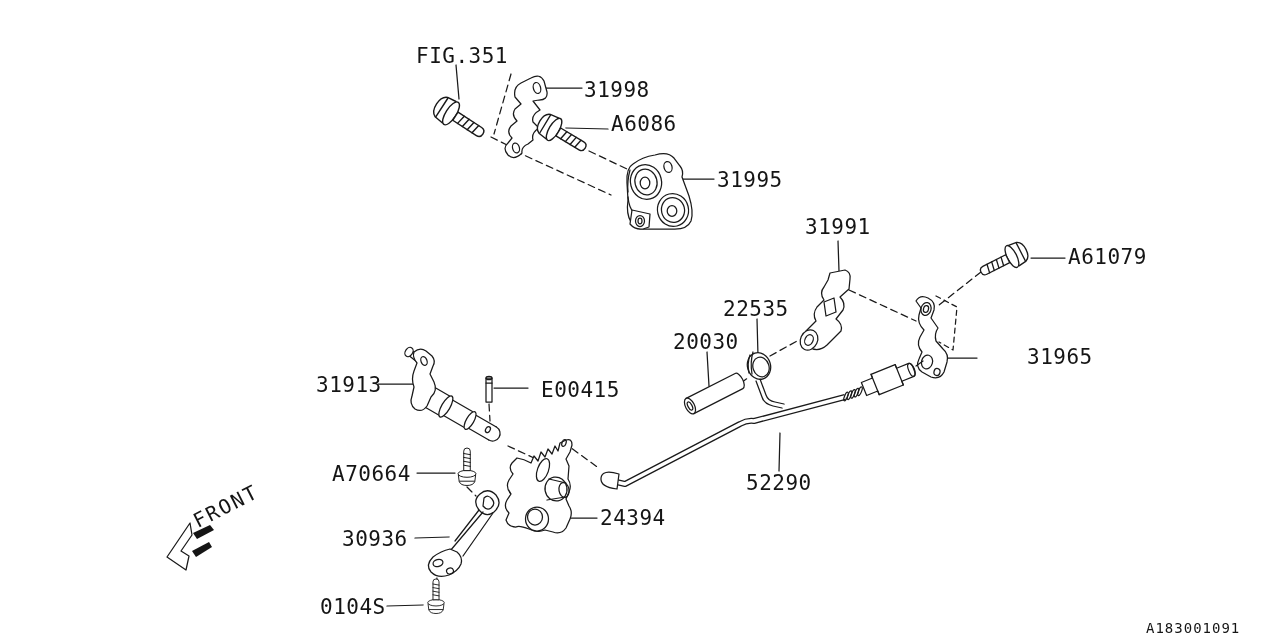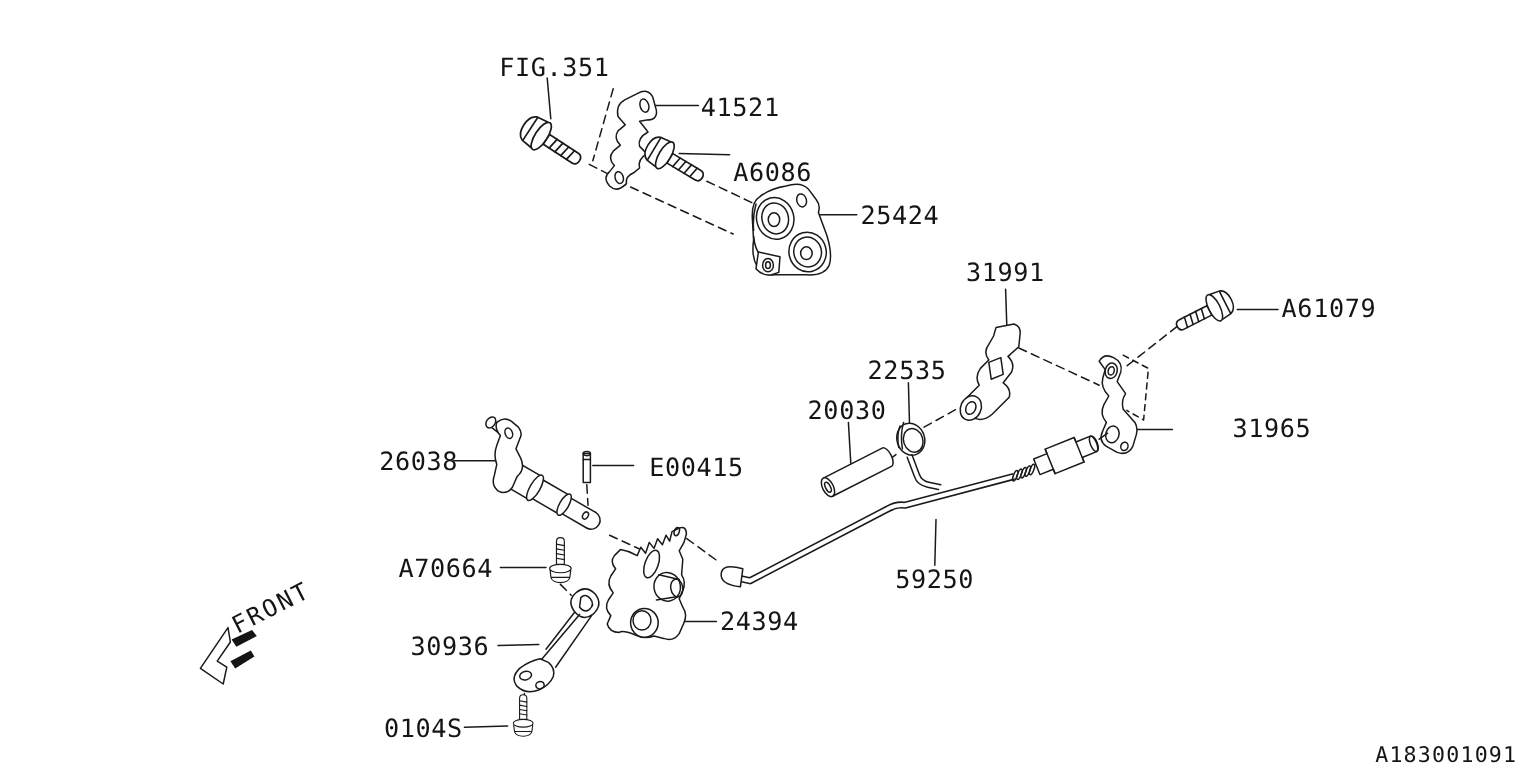--- a/index.html
+++ b/index.html
@@ -6,21 +6,21 @@
   #stage{
     position:relative;width:1280px;height:640px;background:#ffffff;
     font-family:"DejaVu Sans Mono","Liberation Mono",monospace;
     overflow:hidden;color:#111;
   }
   svg{position:absolute;left:0;top:0;}
   .lbl{
     position:absolute;font-size:21px;line-height:1;letter-spacing:.5px;
     color:#151515;white-space:nowrap;
   }
-  .lbl.small{font-size:18px;letter-spacing:1px;}
+  .lbl.small{font-size:14px;letter-spacing:1px;}
   .lbl.front{
     font-size:20px;letter-spacing:2px;
     transform:rotate(-27deg);transform-origin:left bottom;
   }
   .stroke{stroke:#1a1a1a;stroke-width:1.25;fill:none;stroke-linecap:round;stroke-linejoin:round;}
   .fillw{fill:#ffffff;}
   .dash{stroke-dasharray:7 4.5;}
   .dash2{stroke-dasharray:5 4;}
 </style>
 </head>
@@ -232,31 +232,31 @@
     </g>
 
     <g>
       <path class="stroke fillw" d="M190,523 L167,557 L186,570 L189,556 L181,551 L192,535 Z"></path>
       <path d="M193,533 L210,525 L214,530 L197,539 Z" fill="#151515"></path>
       <path d="M192,551 L209,542 L212,547 L196,557 Z" fill="#151515"></path>
     </g>
   </svg>
 
   <span class="lbl" style="left:416px;top:46px">FIG.351</span>
-  <span class="lbl" style="left:584px;top:80px">41521</span>
-  <span class="lbl" style="left:611px;top:134px">A6086</span>
-  <span class="lbl" style="left:717px;top:170px">25424</span>
+  <span class="lbl" style="left:584px;top:80px">31998</span>
+  <span class="lbl" style="left:611px;top:114px">A6086</span>
+  <span class="lbl" style="left:717px;top:170px">31995</span>
   <span class="lbl" style="left:805px;top:217px">31991</span>
   <span class="lbl" style="left:1068px;top:247px">A61079</span>
   <span class="lbl" style="left:723px;top:299px">22535</span>
   <span class="lbl" style="left:673px;top:332px">20030</span>
   <span class="lbl" style="left:1027px;top:347px">31965</span>
-  <span class="lbl" style="left:316px;top:375px">26038</span>
+  <span class="lbl" style="left:316px;top:375px">31913</span>
   <span class="lbl" style="left:541px;top:380px">E00415</span>
   <span class="lbl" style="left:332px;top:464px">A70664</span>
-  <span class="lbl" style="left:746px;top:473px">59250</span>
+  <span class="lbl" style="left:746px;top:473px">52290</span>
   <span class="lbl" style="left:600px;top:508px">24394</span>
   <span class="lbl" style="left:342px;top:529px">30936</span>
   <span class="lbl" style="left:320px;top:597px">0104S</span>
 
   <span class="lbl front" style="left:199px;top:511px">FRONT</span>
   <span class="lbl small" style="left:1146px;top:621px">A183001091</span>
 </div>
 
 </body></html>

